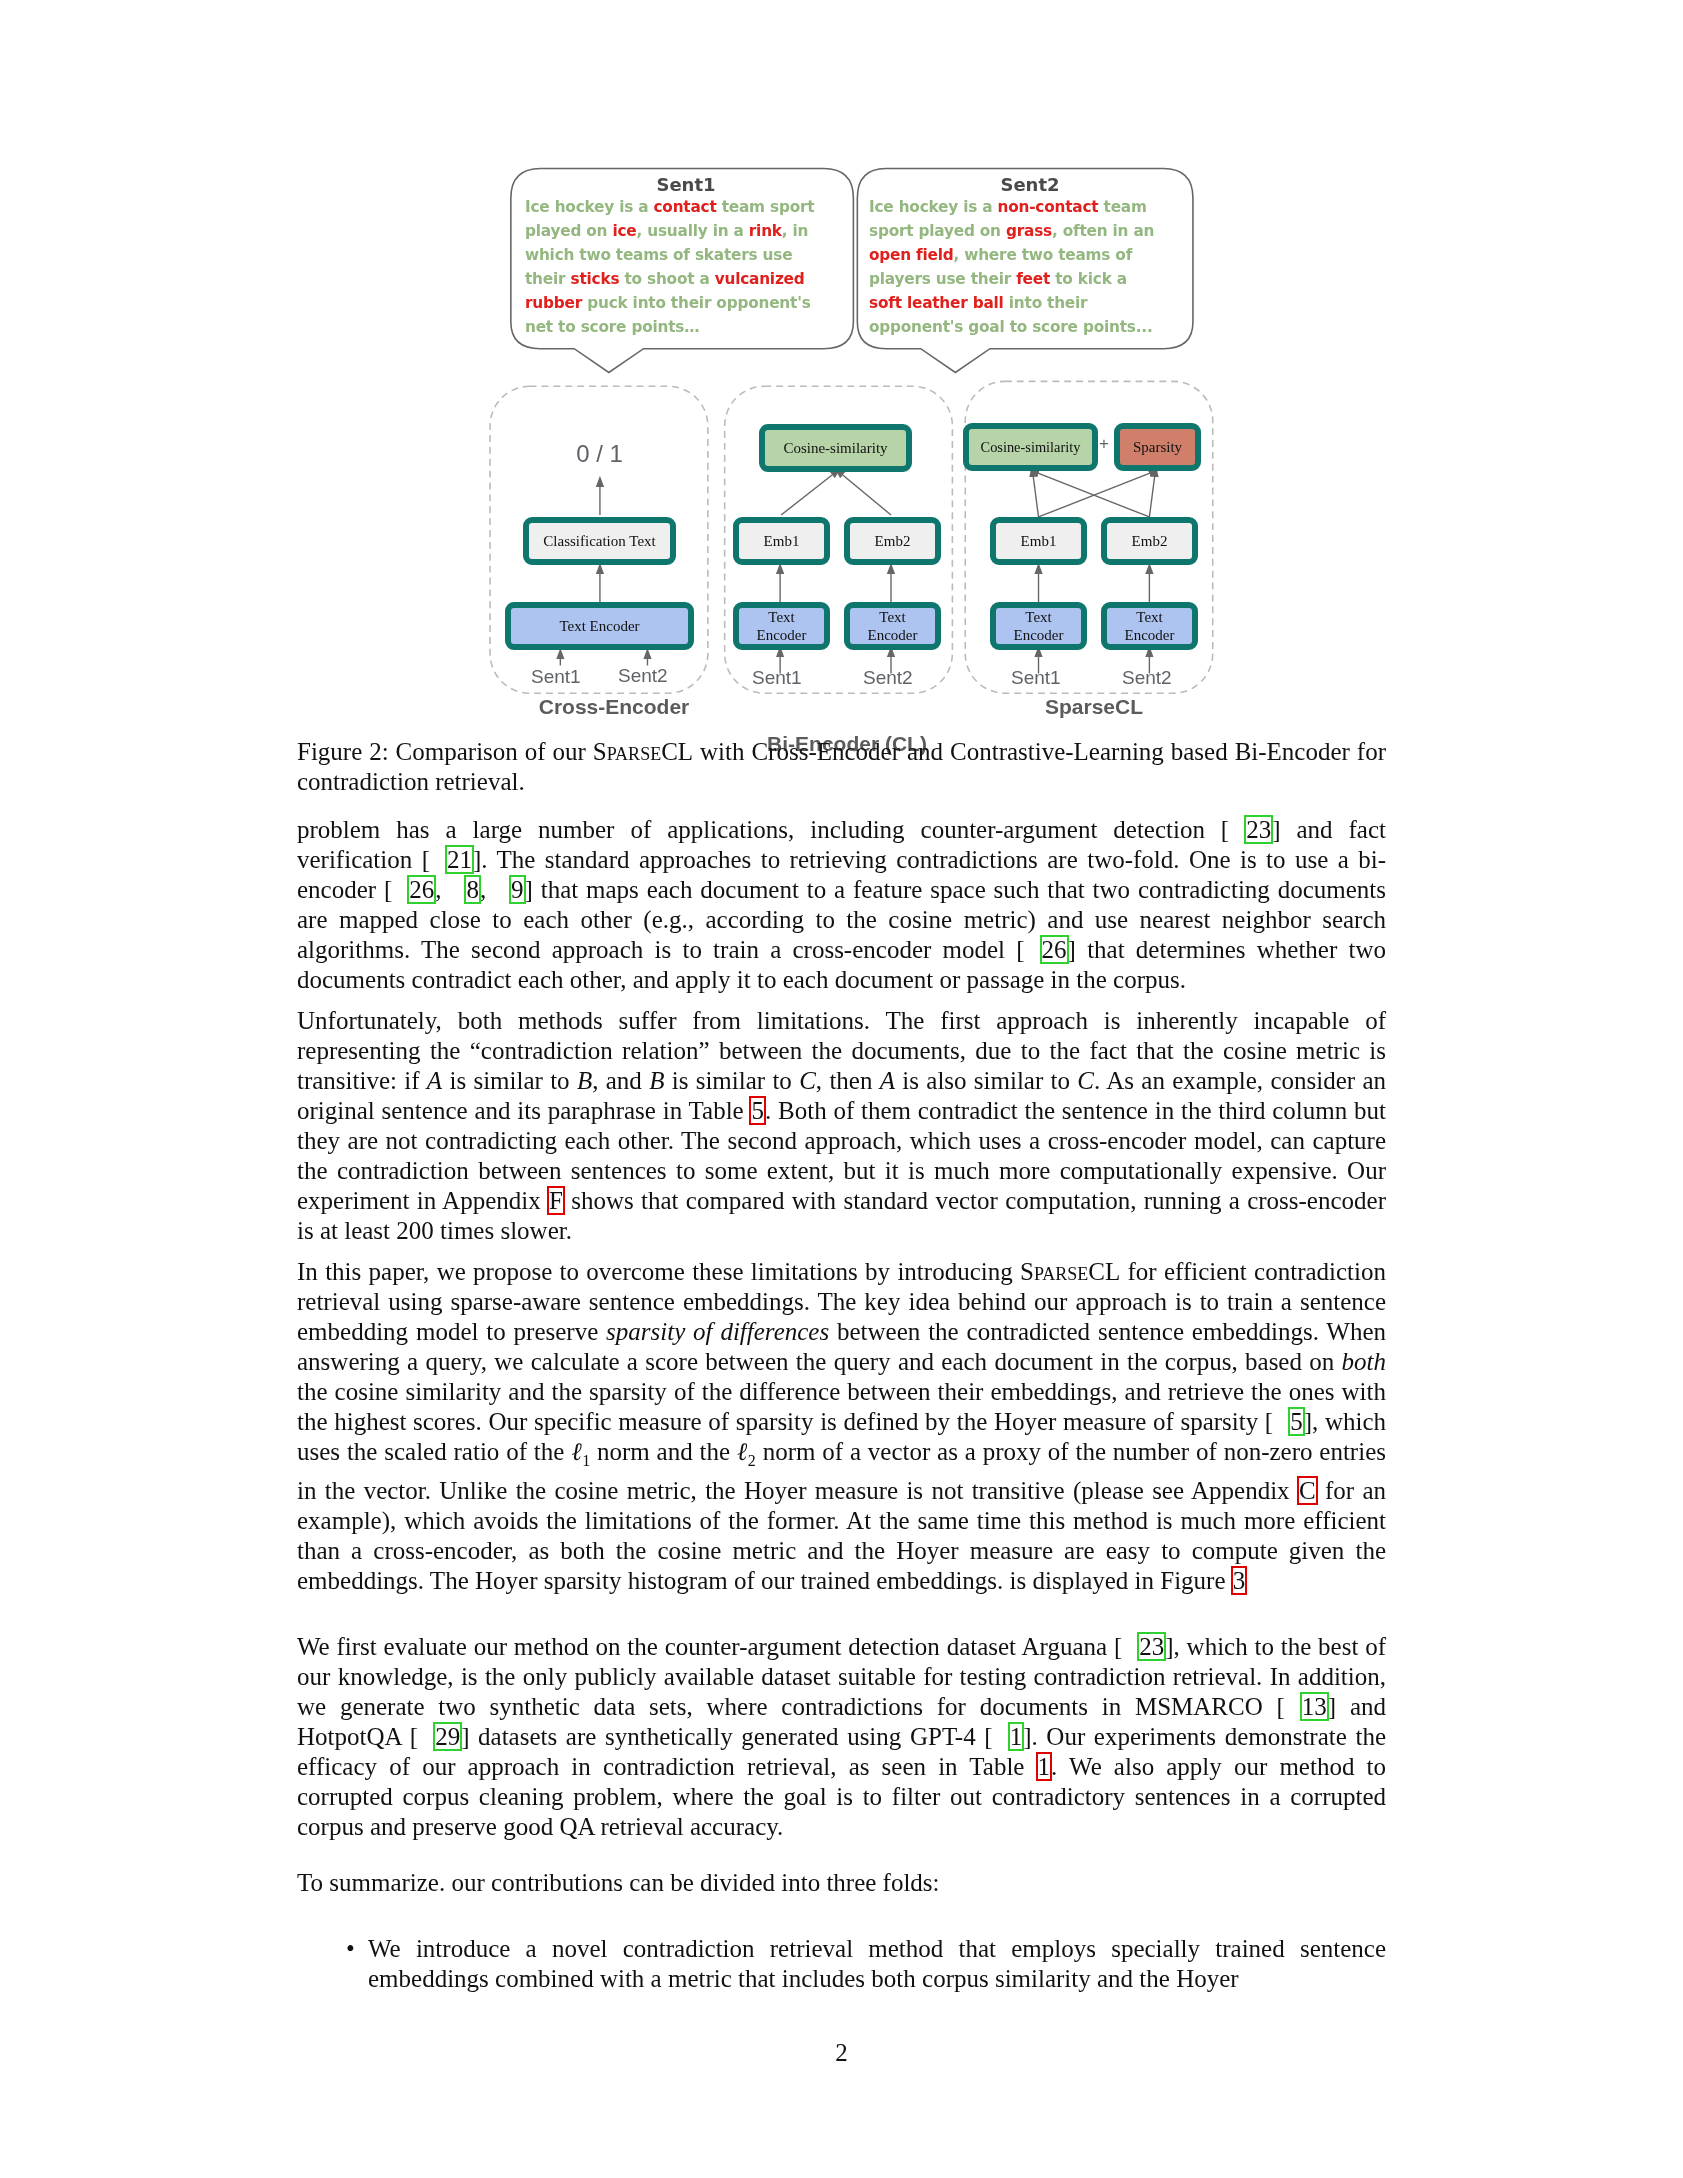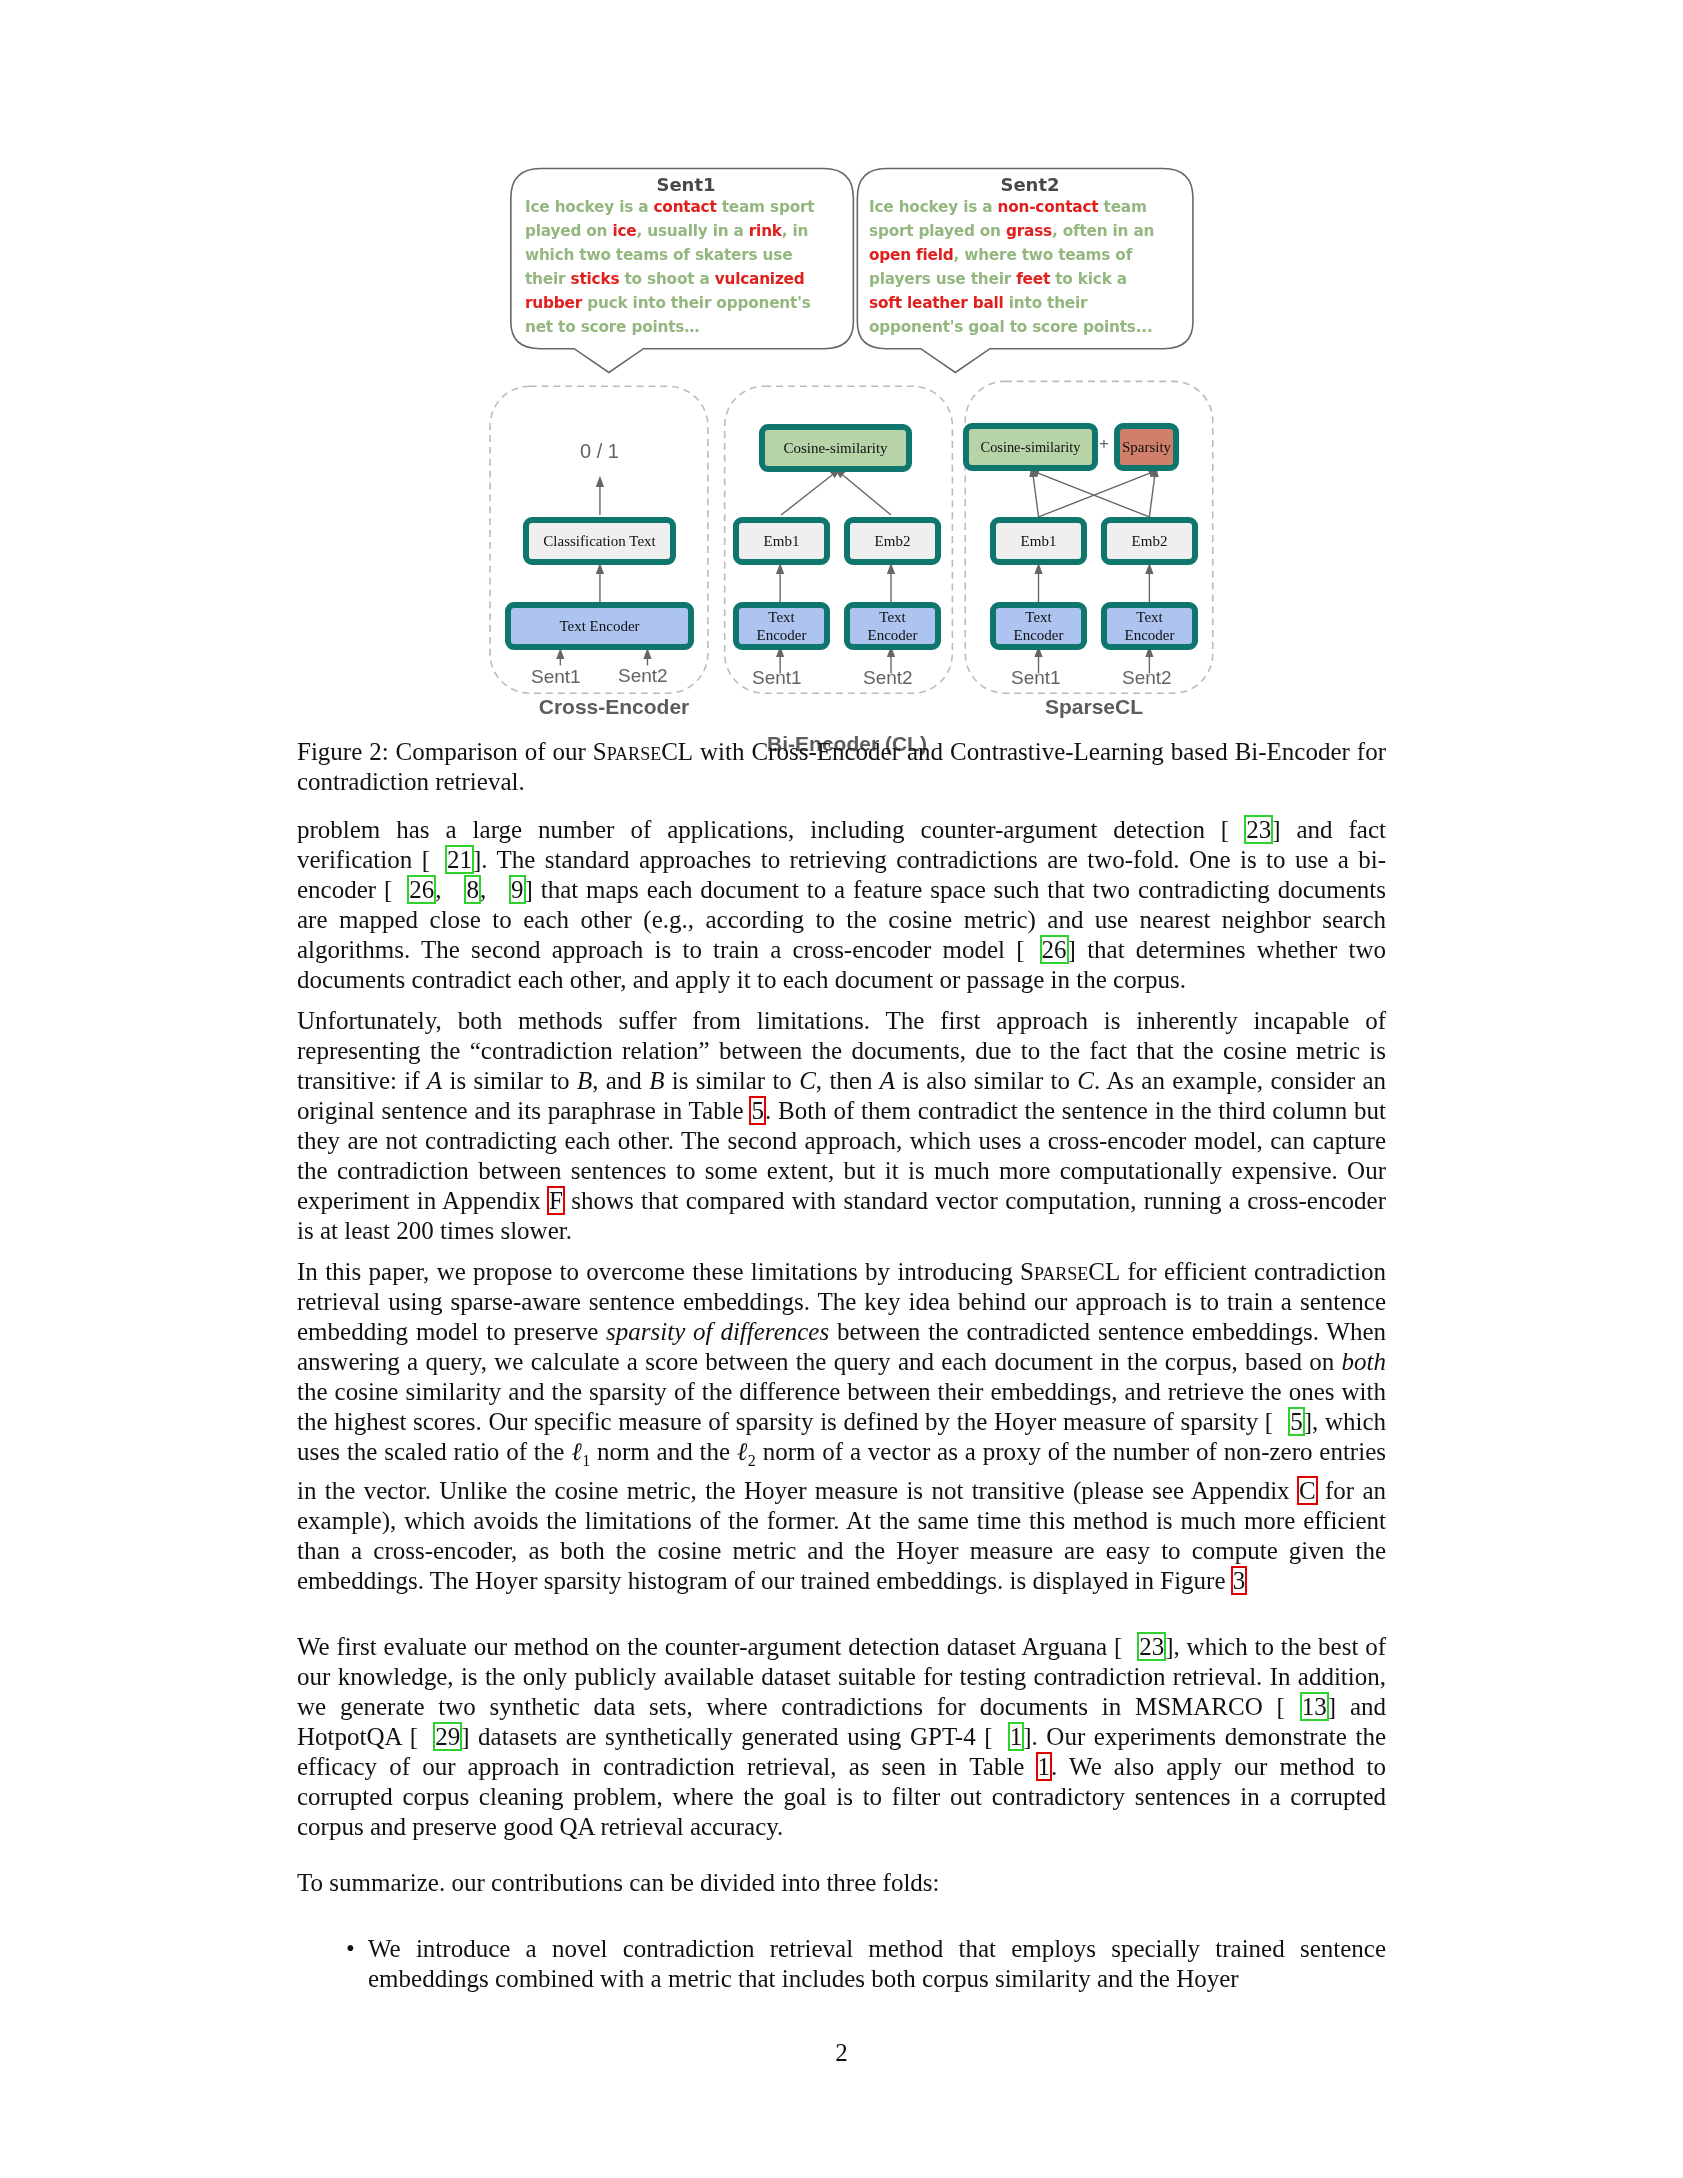--- a/index.html
+++ b/index.html
@@ -68,39 +68,39 @@
 
   <div class="bubble" style="left:525px;top:174px;width:322px;">
     <div class="bubble-title">Sent1</div>
     <div class="bubble-text"><span>Ice hockey is a </span><span class="hl">contact</span><span> team sport</span><br><span>played on </span><span class="hl">ice</span><span>, usually in a </span><span class="hl">rink</span><span>, in</span><br><span>which two teams of skaters use</span><br><span>their </span><span class="hl">sticks</span><span> to shoot a </span><span class="hl">vulcanized</span><br><span class="hl">rubber</span><span> puck into their opponent's</span><br><span>net to score points…</span></div>
   </div>
   <div class="bubble" style="left:869px;top:174px;width:322px;">
     <div class="bubble-title">Sent2</div>
     <div class="bubble-text"><span>Ice hockey is a </span><span class="hl">non-contact</span><span> team</span><br><span>sport played on </span><span class="hl">grass</span><span>, often in an</span><br><span class="hl">open field</span><span>, where two teams of</span><br><span>players use their </span><span class="hl">feet</span><span> to kick a</span><br><span class="hl">soft leather ball</span><span> into their</span><br><span>opponent's goal to score points...</span></div>
   </div>
 
-  <div class="lbl" style="left:550px;top:440px;width:99px;text-align:center;font-size:20px;">0 / 1</div>
+  <div class="lbl" style="left:550px;top:440px;width:99px;text-align:center;font-size:24px;">0 / 1</div>
   <div class="node n-gray" style="left:523px;top:517px;width:153px;height:48px;">Classification Text</div>
   <div class="node n-blue" style="left:505px;top:602px;width:189px;height:48px;">Text Encoder</div>
   <div class="lbl" style="left:531px;top:666px;">Sent1</div>
   <div class="lbl" style="left:618px;top:665px;">Sent2</div>
   <div class="panel-label" style="left:500px;top:695px;width:228px;">Cross-Encoder</div>
 
   <div class="node n-green" style="left:759px;top:424px;width:153px;height:48px;">Cosine-similarity</div>
   <div class="node n-gray" style="left:733px;top:517px;width:97px;height:48px;">Emb1</div>
   <div class="node n-gray" style="left:844px;top:517px;width:97px;height:48px;">Emb2</div>
   <div class="node n-blue" style="left:733px;top:602px;width:97px;height:48px;padding:0 14px;">Text Encoder</div>
   <div class="node n-blue" style="left:844px;top:602px;width:97px;height:48px;padding:0 14px;">Text Encoder</div>
   <div class="lbl" style="left:752px;top:667px;">Sent1</div>
   <div class="lbl" style="left:863px;top:667px;">Sent2</div>
   <div class="panel-label" style="left:733px;top:711px;width:228px;margin-top:21px;">Bi-Encoder (CL)</div>
 
   <div class="node n-green" style="left:963px;top:423px;width:135px;height:48px;font-size:14.4px;">Cosine-similarity</div>
   <div class="lbl" style="left:1099px;top:434px;font-size:17px;">+</div>
-  <div class="node n-red" style="left:1114px;top:423px;width:65px;height:48px;">Sparsity</div>
+  <div class="node n-red" style="left:1114px;top:423px;width:87px;height:48px;">Sparsity</div>
   <div class="node n-gray" style="left:990px;top:517px;width:97px;height:48px;">Emb1</div>
   <div class="node n-gray" style="left:1101px;top:517px;width:97px;height:48px;">Emb2</div>
   <div class="node n-blue" style="left:990px;top:602px;width:97px;height:48px;padding:0 14px;">Text Encoder</div>
   <div class="node n-blue" style="left:1101px;top:602px;width:97px;height:48px;padding:0 14px;">Text Encoder</div>
   <div class="lbl" style="left:1011px;top:667px;">Sent1</div>
   <div class="lbl" style="left:1122px;top:667px;">Sent2</div>
   <div class="panel-label" style="left:980px;top:695px;width:228px;">SparseCL</div>
 </div>
 
 <div class="caption">

